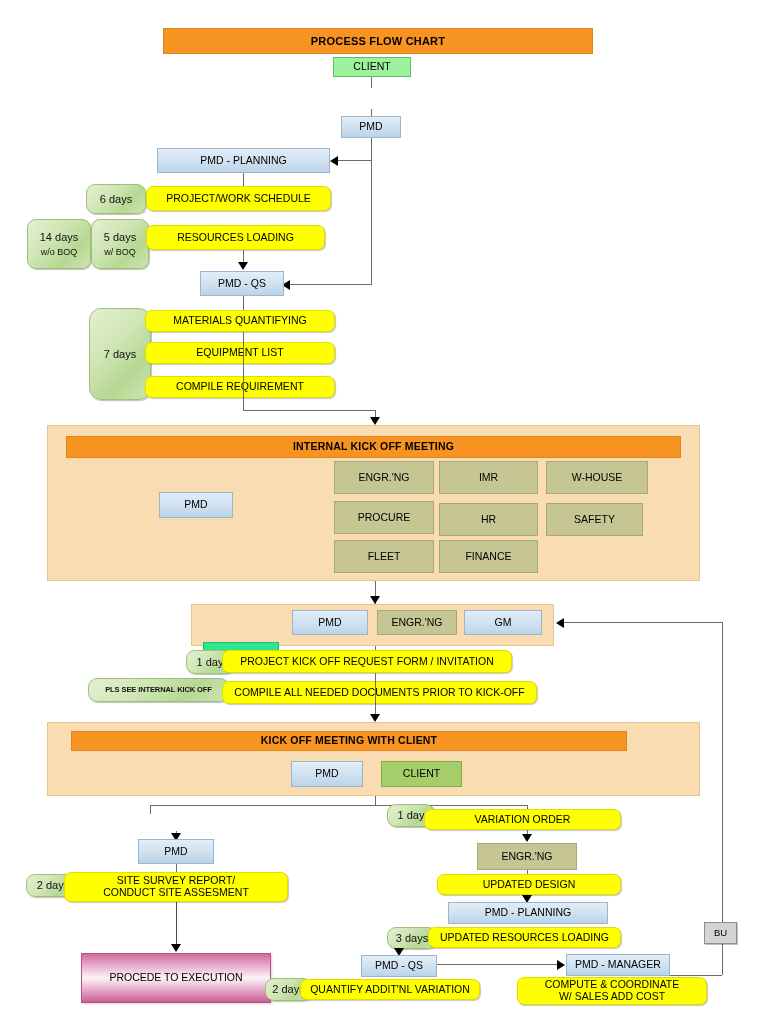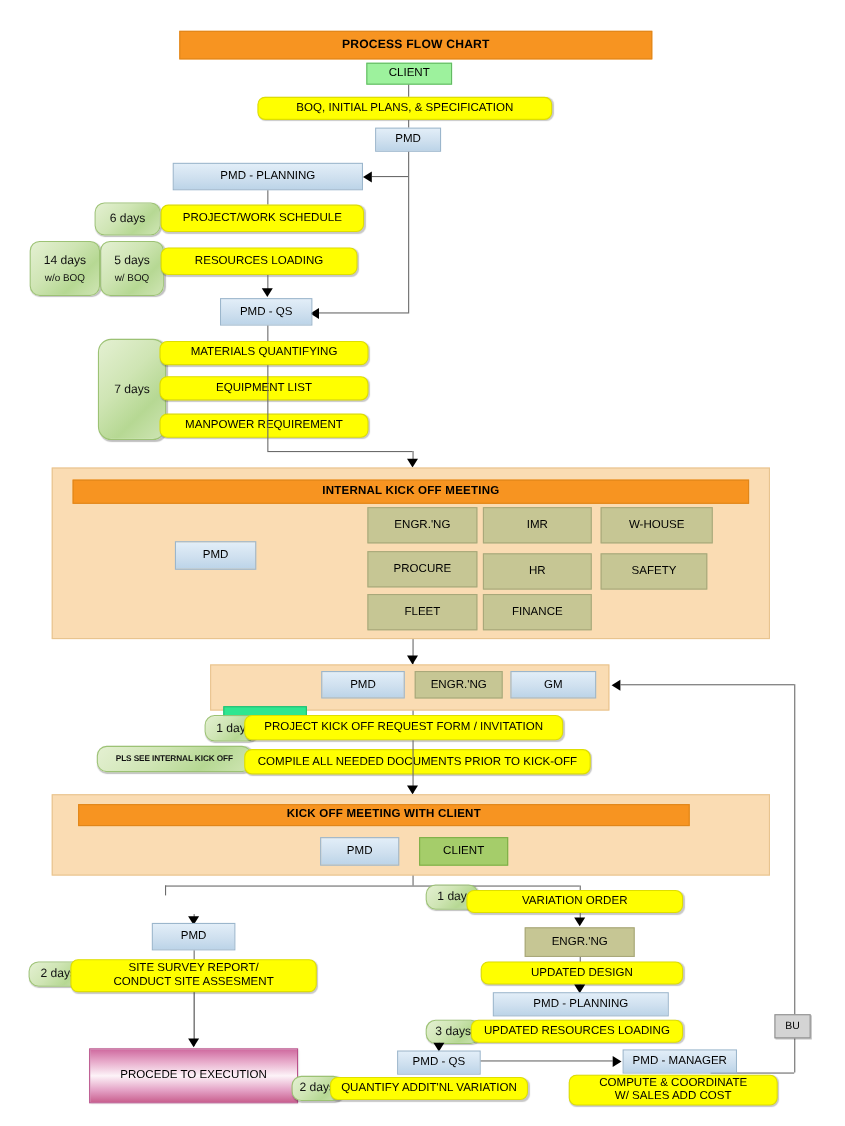--- a/index.html
+++ b/index.html
@@ -66,21 +66,20 @@
 </head>
 <body>
 
 <div id="stage">
 
   <div class="node bar-orange title" style="left:163px;top:28px;width:430px;height:26px;">PROCESS FLOW CHART</div>
 
   <div class="node green-lt" style="left:333px;top:57px;width:78px;height:20px;">CLIENT</div>
   <div class="ln v" style="left:371px;top:77px;height:11px;"></div>
 
-  <div class="node yellow" style="left:234px;top:88px;width:268px;height:21px;">BOQ, INITIAL PLANS, &amp; SPECIFICATION</div>
   <div class="ln v" style="left:371px;top:109px;height:7px;"></div>
 
   <div class="node blue grad-blue" style="left:341px;top:116px;width:60px;height:22px;">PMD</div>
 
   <div class="ln v" style="left:371px;top:138px;height:147px;"></div>
 
   <div class="ln h" style="left:338px;top:160px;width:33px;"></div>
   <div class="arw left" style="left:330px;top:156px;"></div>
 
   <div class="ln h" style="left:290px;top:284px;width:81px;"></div>
@@ -105,21 +104,21 @@
   <div class="ln v" style="left:243px;top:250px;height:14px;"></div>
   <div class="arw down" style="left:238px;top:262px;"></div>
 
   <div class="node blue grad-blue" style="left:200px;top:271px;width:84px;height:25px;">PMD - QS</div>
   <div class="ln v" style="left:243px;top:296px;height:14px;"></div>
 
   <div class="node badge tall" style="left:89px;top:308px;width:62px;height:92px;">7 days</div>
 
   <div class="node yellow" style="left:145px;top:310px;width:190px;height:22px;">MATERIALS QUANTIFYING</div>
   <div class="node yellow" style="left:145px;top:342px;width:190px;height:22px;">EQUIPMENT LIST</div>
-  <div class="node yellow" style="left:145px;top:376px;width:190px;height:22px;">MANPOWER REQUIREMENT</div>
+  <div class="node yellow" style="left:145px;top:376px;width:190px;height:22px;">COMPILE REQUIREMENT</div>
 
   <div class="ln v" style="left:243px;top:332px;height:78px;"></div>
   <div class="ln h" style="left:243px;top:410px;width:132px;"></div>
   <div class="ln v" style="left:375px;top:410px;height:10px;"></div>
   <div class="arw down" style="left:370px;top:417px;"></div>
 
   <div class="panel" style="left:47px;top:425px;width:653px;height:156px;"></div>
   <div class="node bar-orange" style="left:66px;top:436px;width:615px;height:22px;">INTERNAL KICK OFF MEETING</div>
 
   <div class="node blue grad-blue" style="left:159px;top:492px;width:74px;height:26px;">PMD</div>

